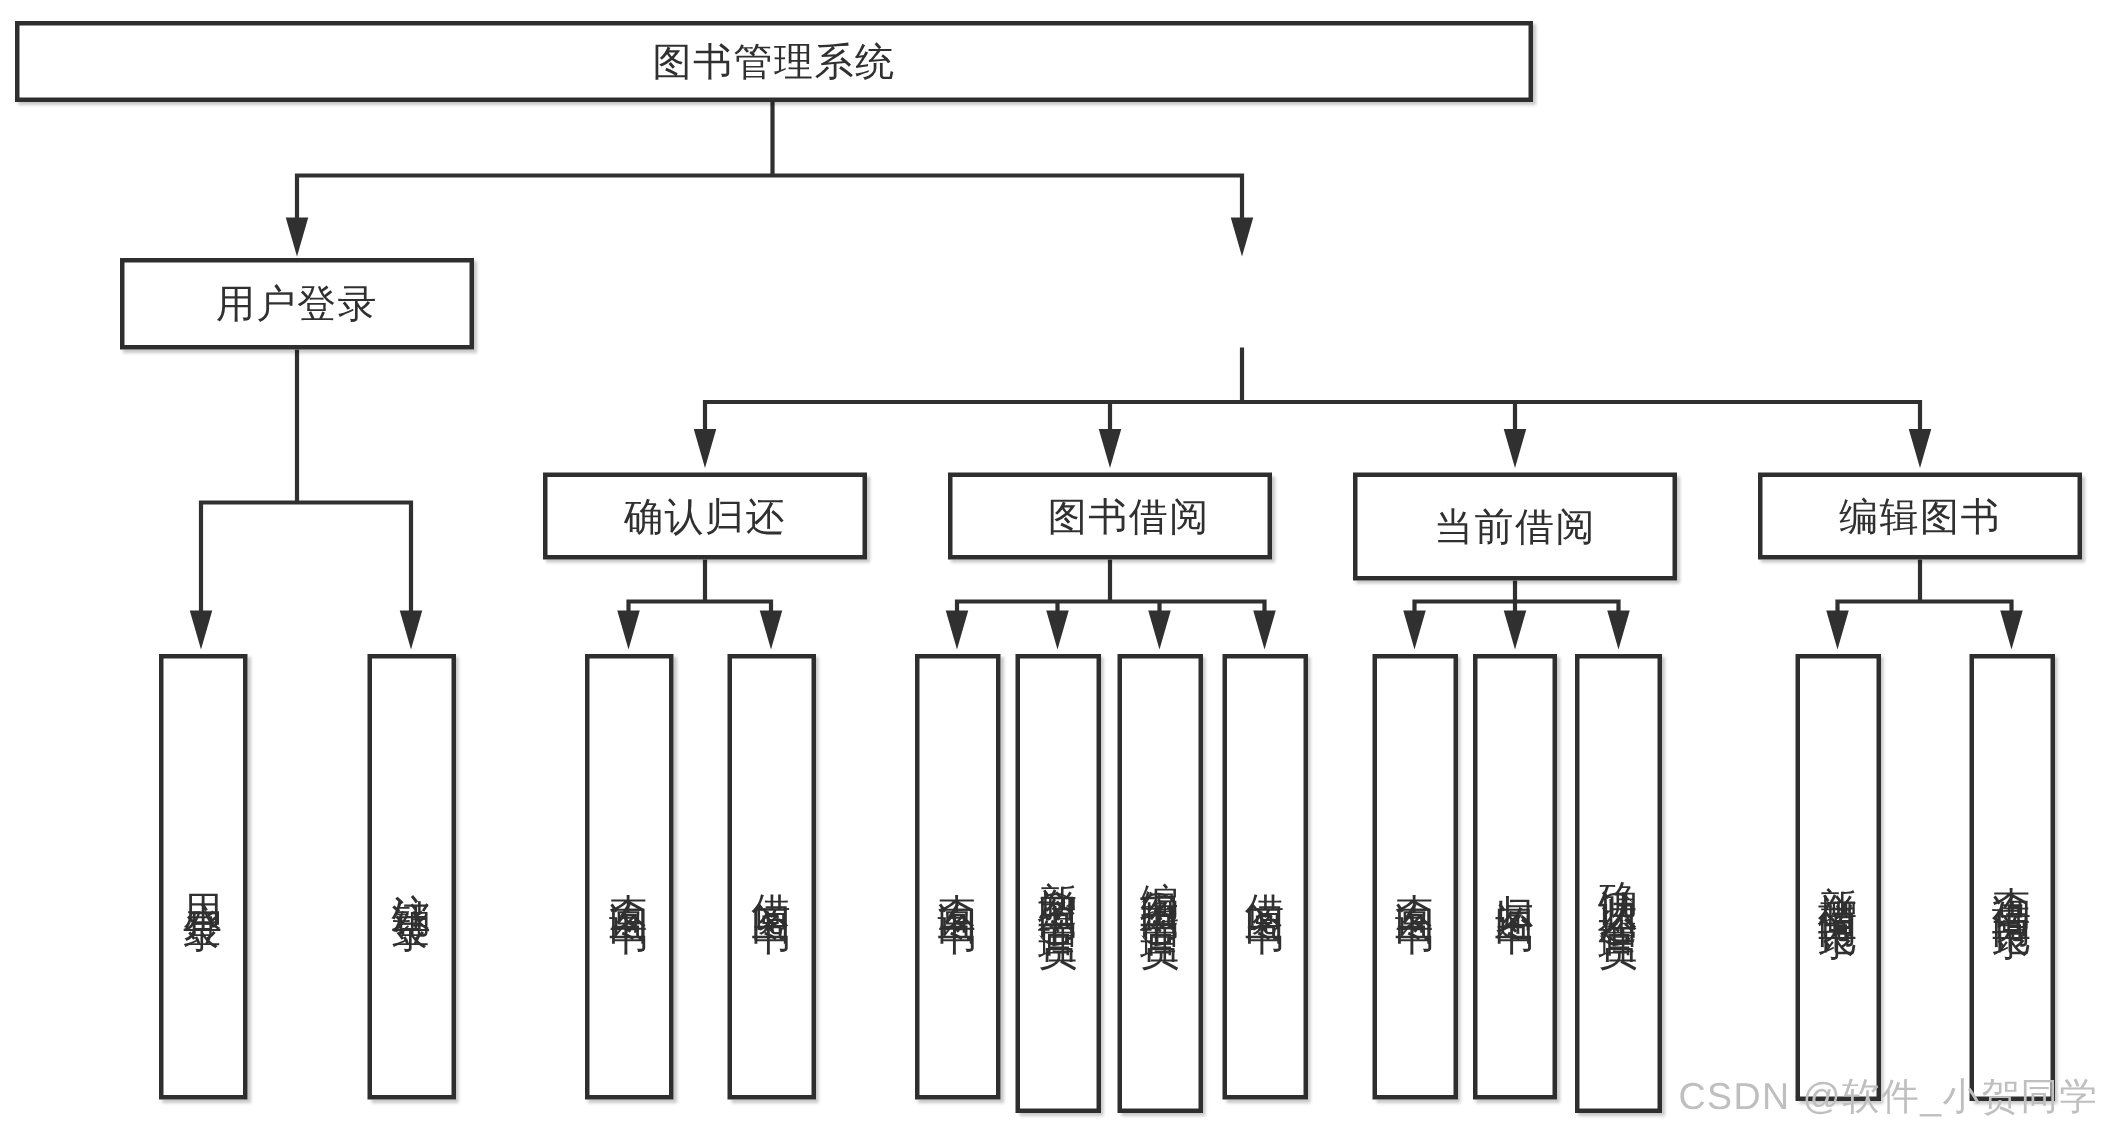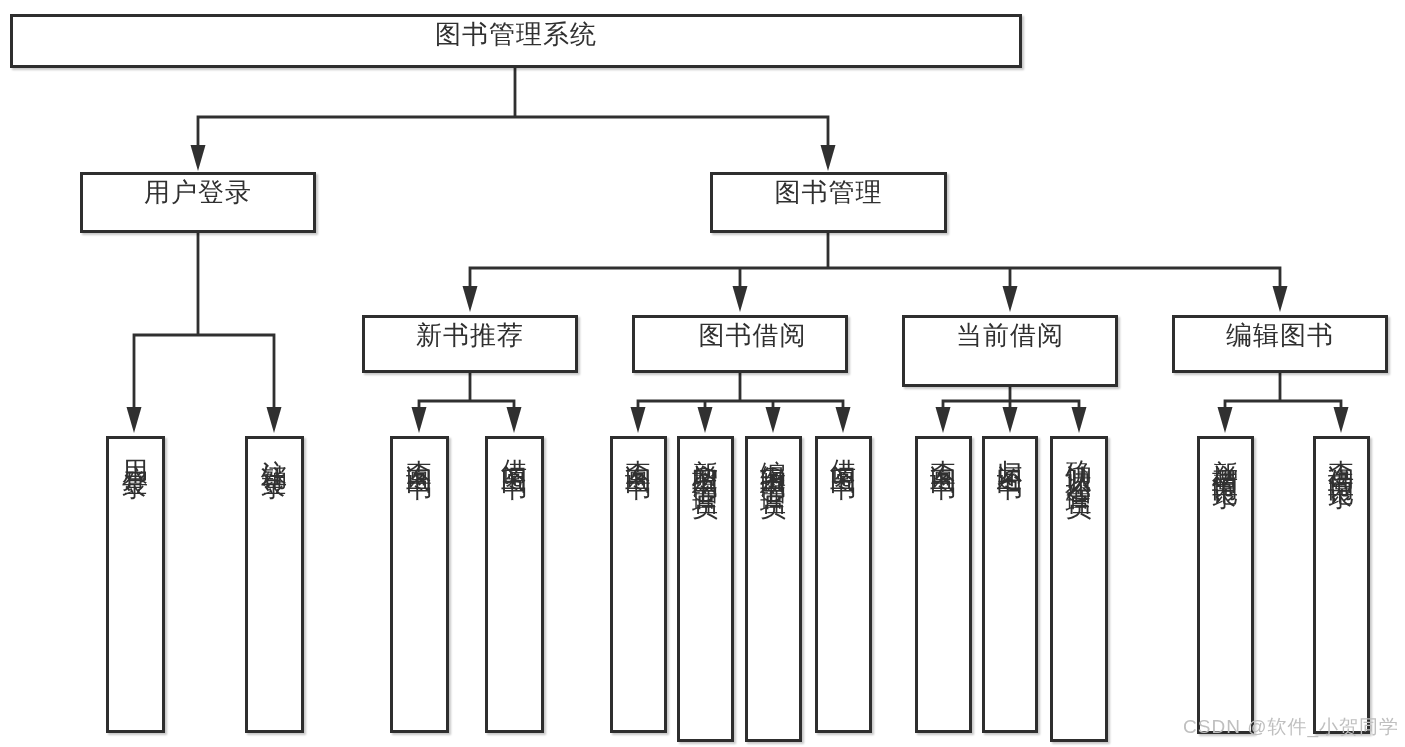--- a/index.html
+++ b/index.html
@@ -14,36 +14,37 @@
   .connectors { position: absolute; left: 0; top: 0; width: 1405px; height: 747px; }
   .connectors path { stroke: #303030; stroke-width: 2.8; fill: none; stroke-linecap: square; }
   .connectors polygon { fill: #303030; stroke: none; }
   .hnode, .vnode {
     position: absolute;
     box-sizing: border-box;
     border: 3px solid #2e2e2e;
     background: #ffffff;
     color: #303030;
     display: flex;
+    align-items: center;
     justify-content: center;
     box-shadow: 2px 2px 2px rgba(0,0,0,0.22);
   }
   .hnode { font-size: 26px; letter-spacing: 1px; white-space: nowrap; }
   .vnode .vtext {
     writing-mode: vertical-rl;
     text-orientation: mixed;
     font-size: 26px;
     letter-spacing: 5px;
     line-height: 1;
   }
   .watermark {
     position: absolute;
     right: 6px;
     top: 714px;
-    font-size: 19px;
+    font-size: 25px;
     color: #bfbfbf;
     letter-spacing: 1px;
     white-space: nowrap;
   }
 </style>
 </head>
 <body>
 
 <div class="canvas">
 
@@ -90,26 +91,23 @@
     </g>
   </svg>
 
   <div class="hnode" style="left:10px; top:14px; width:1012px; height:54px;">
     <span>图书管理系统</span>
   </div>
 
   <div class="hnode" style="left:80px; top:172px; width:236px; height:61px;">
     <span>用户登录</span>
   </div>
-  <div class="hnode" style="left:710px; top:172px; width:237px; height:61px;">
-    <span>图书管理</span>
-  </div>
 
   <div class="hnode" style="left:362px; top:315px; width:216px; height:58px;">
-    <span>新书推荐</span>
+    <span>确认归还</span>
   </div>
   <div class="hnode" style="left:632px; top:315px; width:216px; height:58px;padding-left:25px;">
     <span>图书借阅</span>
   </div>
   <div class="hnode" style="left:902px; top:315px; width:216px; height:72px;">
     <span>当前借阅</span>
   </div>
   <div class="hnode" style="left:1172px; top:315px; width:216px; height:58px;">
     <span>编辑图书</span>
   </div>

